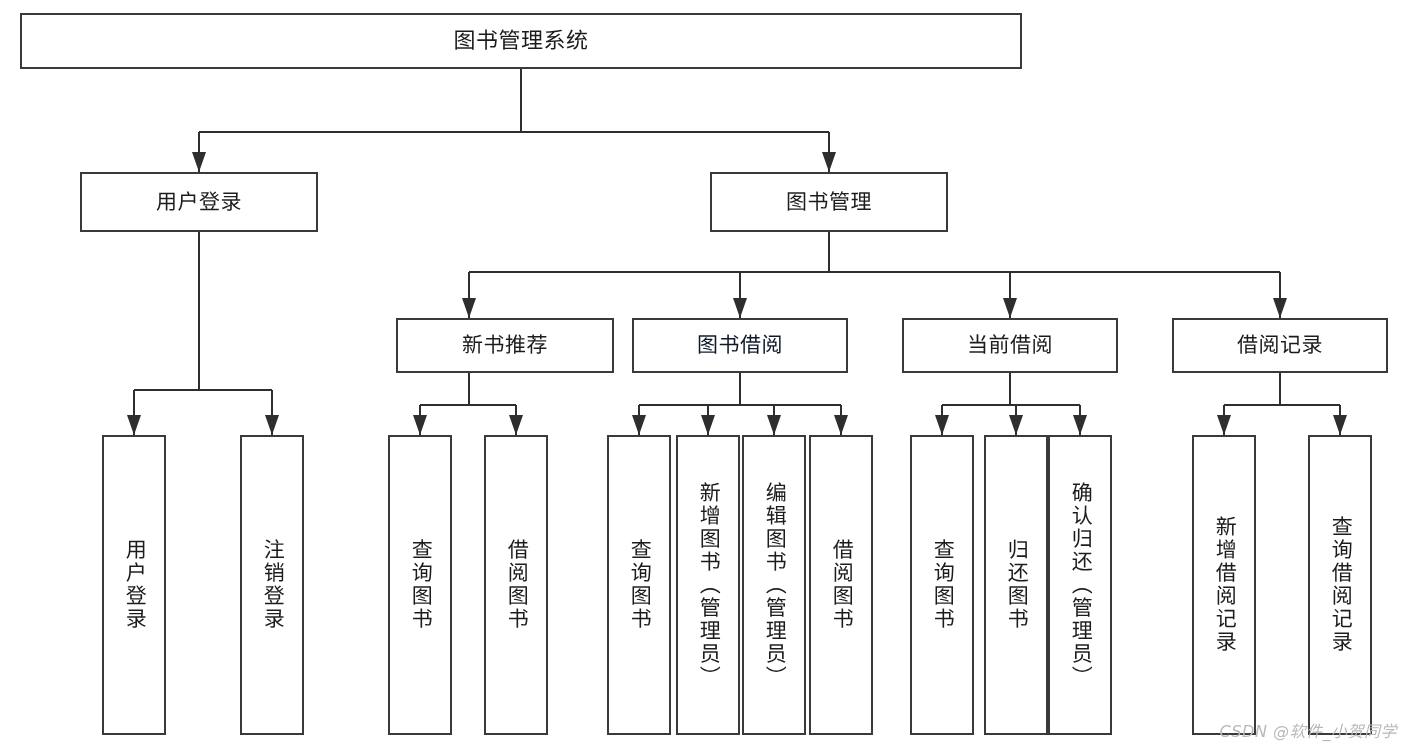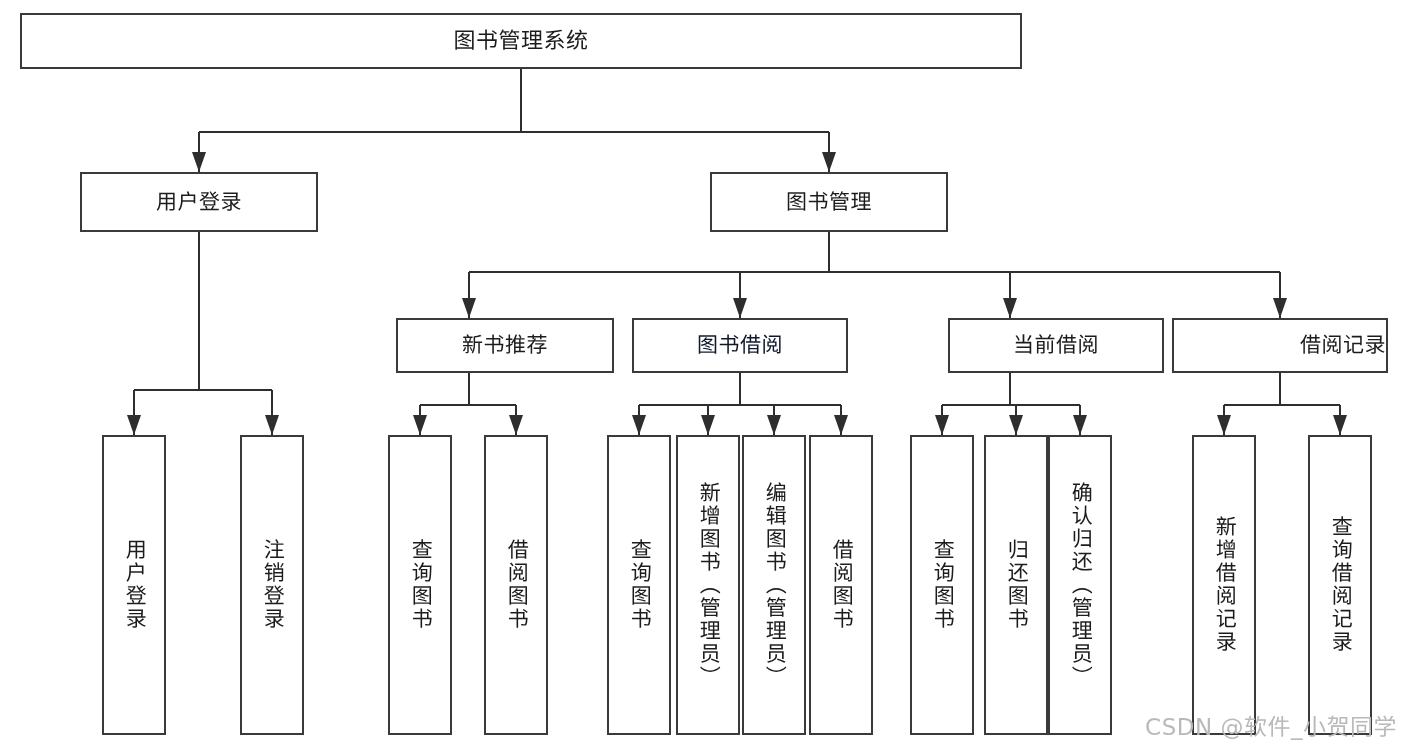--- a/index.html
+++ b/index.html
@@ -58,25 +58,26 @@
     font-size: 21px;
     line-height: 1.45;
     letter-spacing: 2px;
     white-space: normal;
     max-height: 100%;
   }
   #watermark {
     position: absolute;
     right: 8px;
     bottom: 4px;
-    font-size: 23px;
+    font-size: 16px;
     color: #b9b9b9;
     letter-spacing: 0.5px;
     z-index: 3;
     white-space: nowrap;
+    font-style: italic;
   }
 </style>
 </head>
 <body>
 
 <div id="canvas">
   <svg id="edges" viewBox="0 0 1405 747">
       <line x1="521" y1="69" x2="521" y2="132" stroke="#2e2e2e" stroke-width="2.5" shape-rendering="crispEdges"></line>
       <line x1="199" y1="132" x2="829" y2="132" stroke="#2e2e2e" stroke-width="2.5" shape-rendering="crispEdges"></line>
       <line x1="199" y1="132" x2="199" y2="172" stroke="#2e2e2e" stroke-width="2.5" shape-rendering="crispEdges"></line>
@@ -139,24 +140,24 @@
       </div>
       <div class="node level-2" style="left: 710px; top: 172px; width: 238px; height: 60px; border-color: rgb(58, 58, 58); background: rgb(255, 255, 255);">
         <span class="label" style="color: rgb(28, 28, 28);">图书管理</span>
       </div>
       <div class="node level-3" style="left: 360px; top: 318px; width: 218px; height: 55px; border-color: rgb(58, 58, 58); background: rgb(255, 255, 255); margin-left: 36px;">
         <span class="label" style="color: rgb(28, 28, 28);">新书推荐</span>
       </div>
       <div class="node level-3" style="left: 632px; top: 318px; width: 216px; height: 55px; border-color: rgb(58, 58, 58); background: rgb(255, 255, 255);">
         <span class="label" style="color: #0f172a;">图书借阅</span>
       </div>
-      <div class="node level-3" style="left: 948px; top: 318px; width: 216px; height: 55px; border-color: rgb(58, 58, 58); background: rgb(255, 255, 255);">
+      <div class="node level-3" style="left: 902px; top: 318px; width: 216px; height: 55px; border-color: rgb(58, 58, 58); background: rgb(255, 255, 255);">
         <span class="label" style="color: rgb(28, 28, 28);">当前借阅</span>
       </div>
-      <div class="node level-3" style="left: 1172px; top: 318px; width: 216px; height: 55px; border-color: rgb(58, 58, 58); background: rgb(255, 255, 255); justify-content: flex-end;">
+      <div class="node level-3" style="left: 1172px; top: 318px; width: 216px; height: 55px; border-color: rgb(58, 58, 58); background: rgb(255, 255, 255);">
         <span class="label" style="color: rgb(28, 28, 28);">借阅记录</span>
       </div>
       <div class="node level-4 leaf" style="left: 102px; top: 435px; width: 64px; height: 300px; border-color: rgb(58, 58, 58); background: rgb(255, 255, 255);">
         <span class="label" style="color: rgb(28, 28, 28);">用户登录</span>
       </div>
       <div class="node level-4 leaf" style="left: 240px; top: 435px; width: 64px; height: 300px; border-color: rgb(58, 58, 58); background: rgb(255, 255, 255);">
         <span class="label" style="color: rgb(28, 28, 28);">注销登录</span>
       </div>
       <div class="node level-4 leaf" style="left: 388px; top: 435px; width: 64px; height: 300px; border-color: rgb(58, 58, 58); background: rgb(255, 255, 255);">
         <span class="label" style="color: rgb(28, 28, 28);">查询图书</span>

